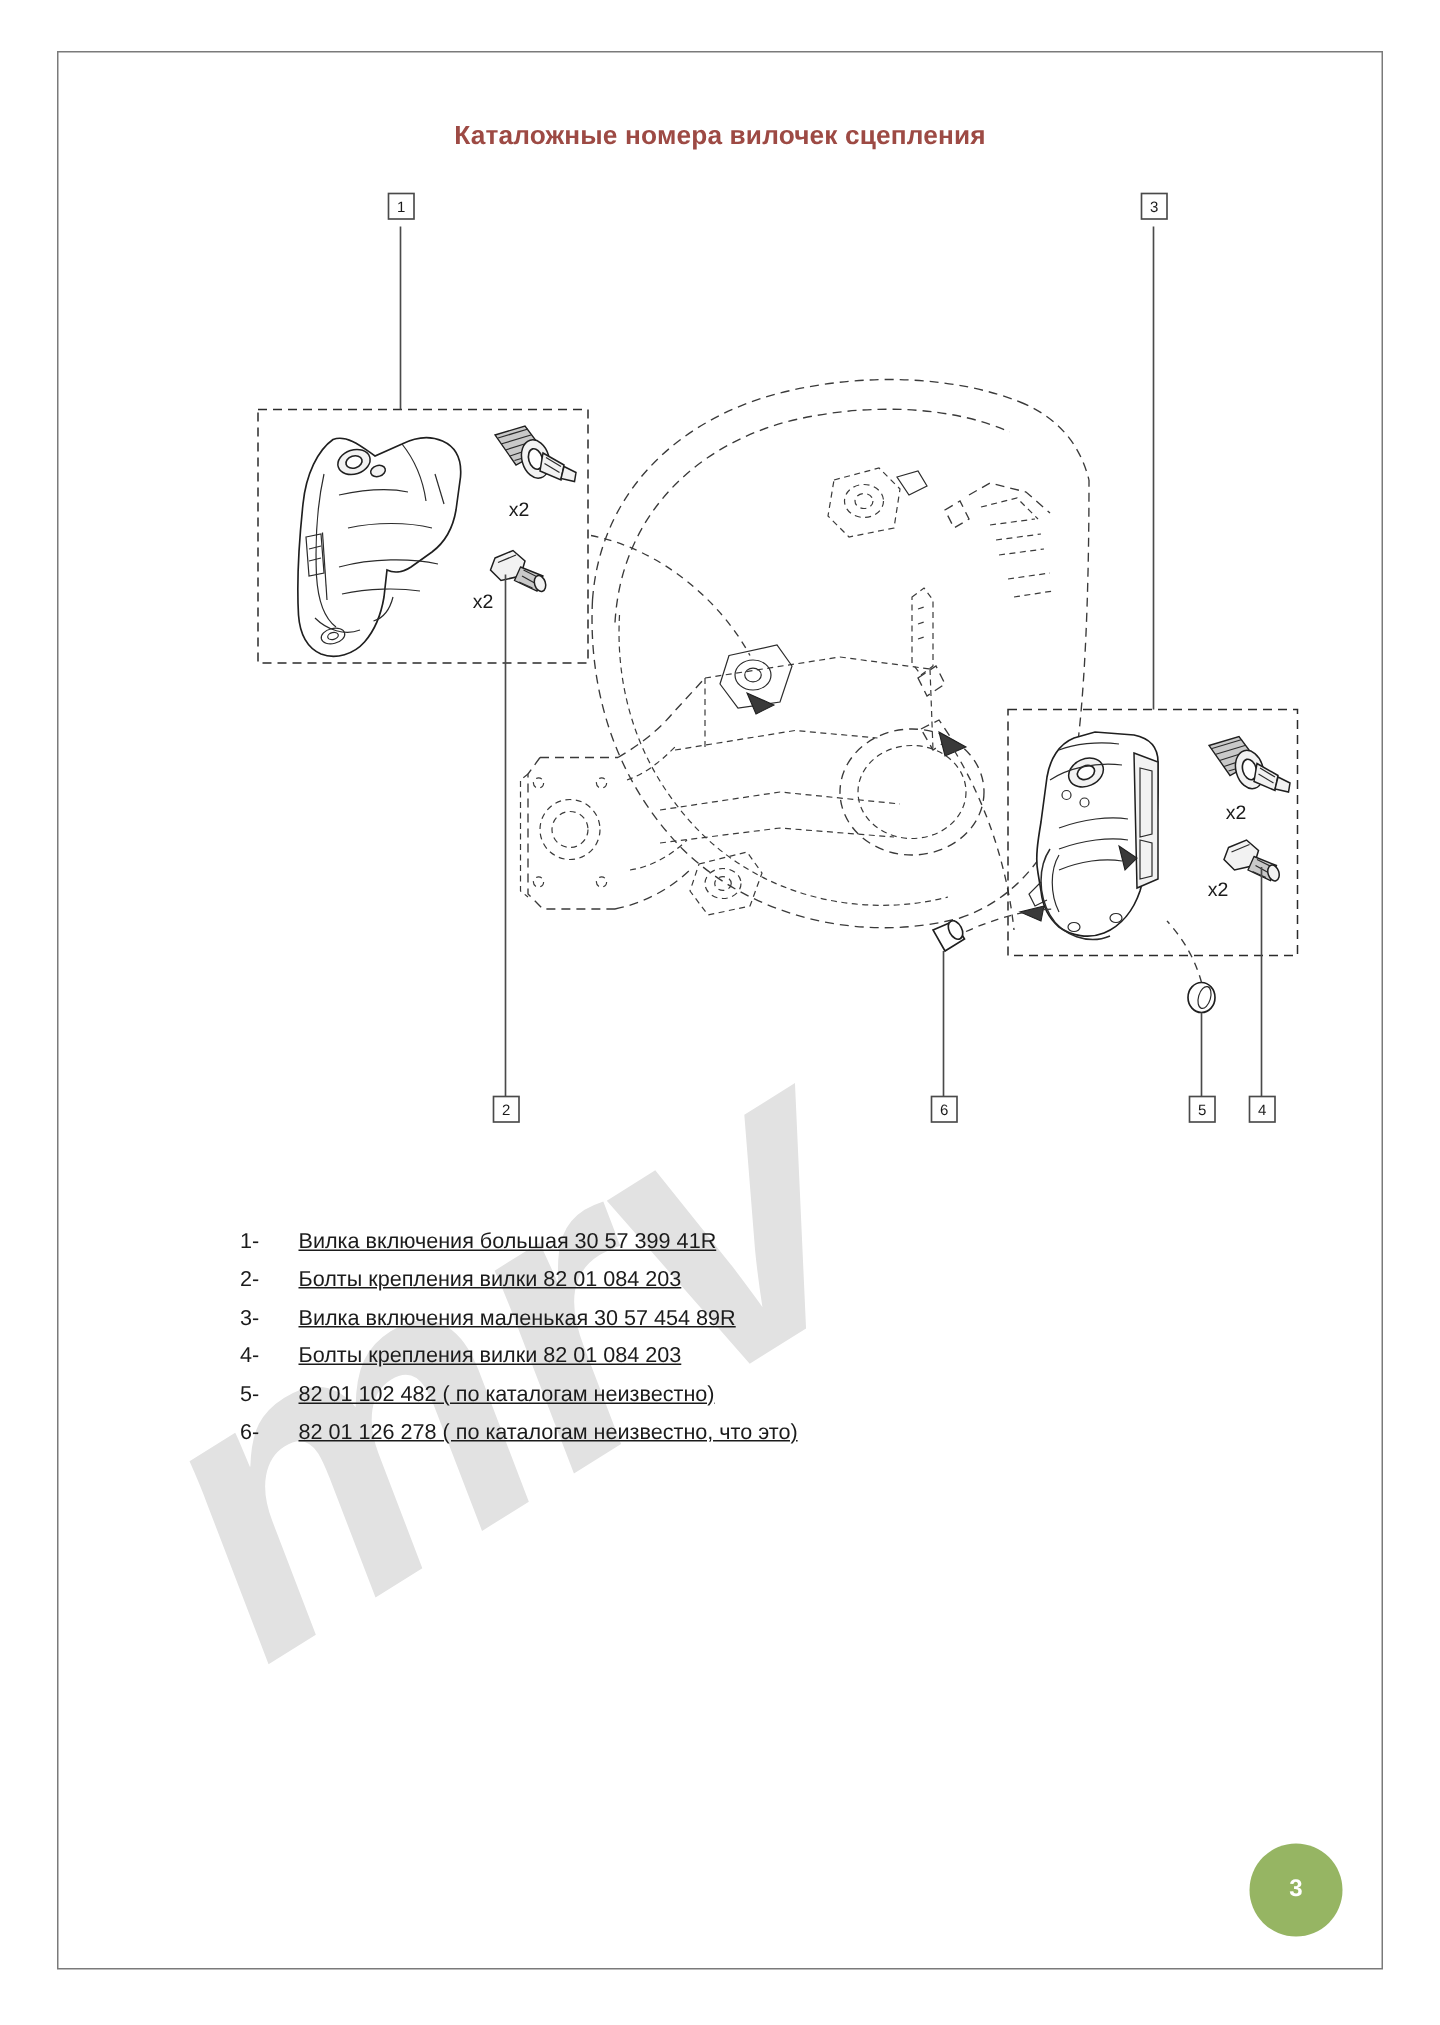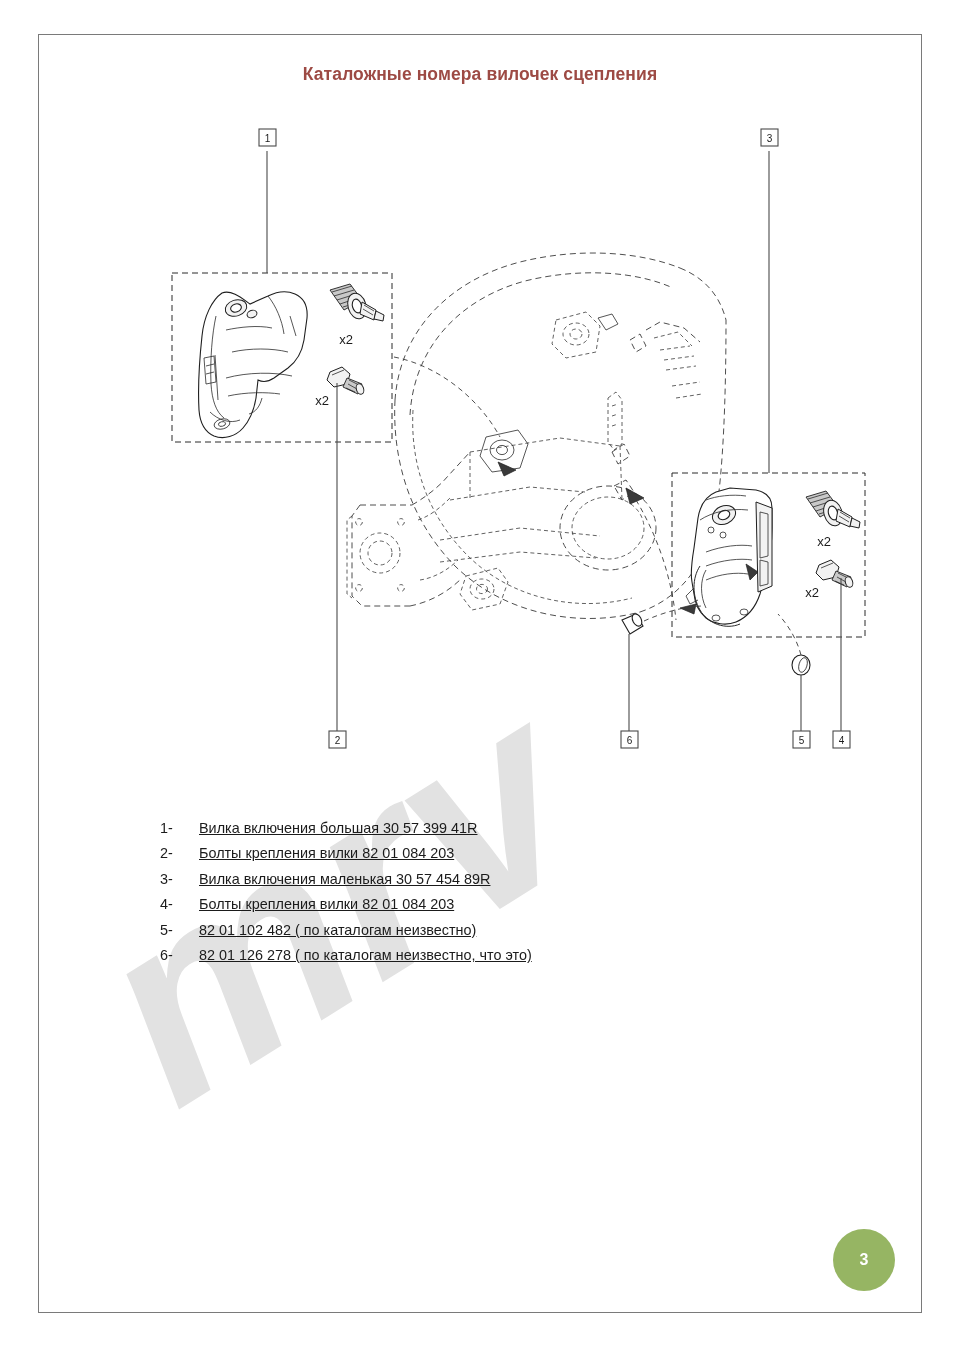--- a/index.html
+++ b/index.html
@@ -41,21 +41,21 @@
     height: 420px;
     pointer-events: none;
     z-index: 1;
   }
   #watermark svg { display:block; }
 
   
   #doc-title {
     position: absolute;
     left: 0;
-    top: 64px;
+    top: 80px;
     width: 960px;
     text-align: center;
     font-size: 17.5px;
     font-weight: bold;
     color: #9d4a44;
     letter-spacing: 0.1px;
     z-index: 5;
   }
 
   

